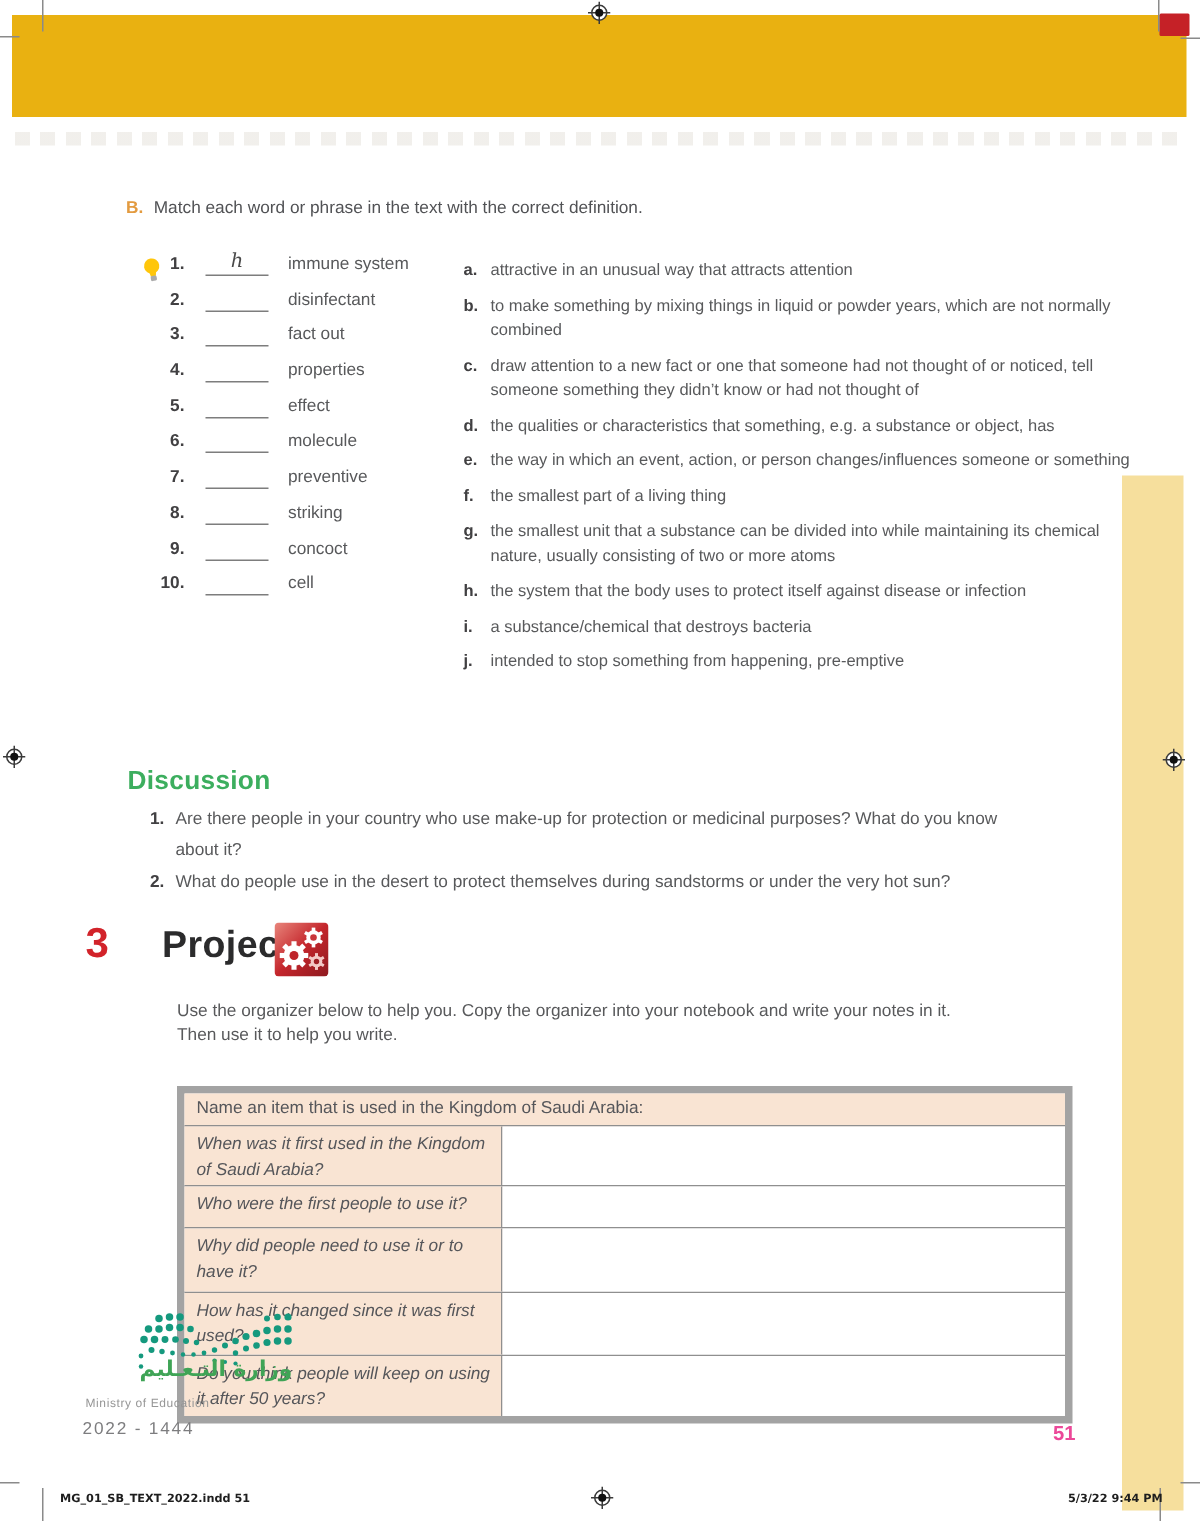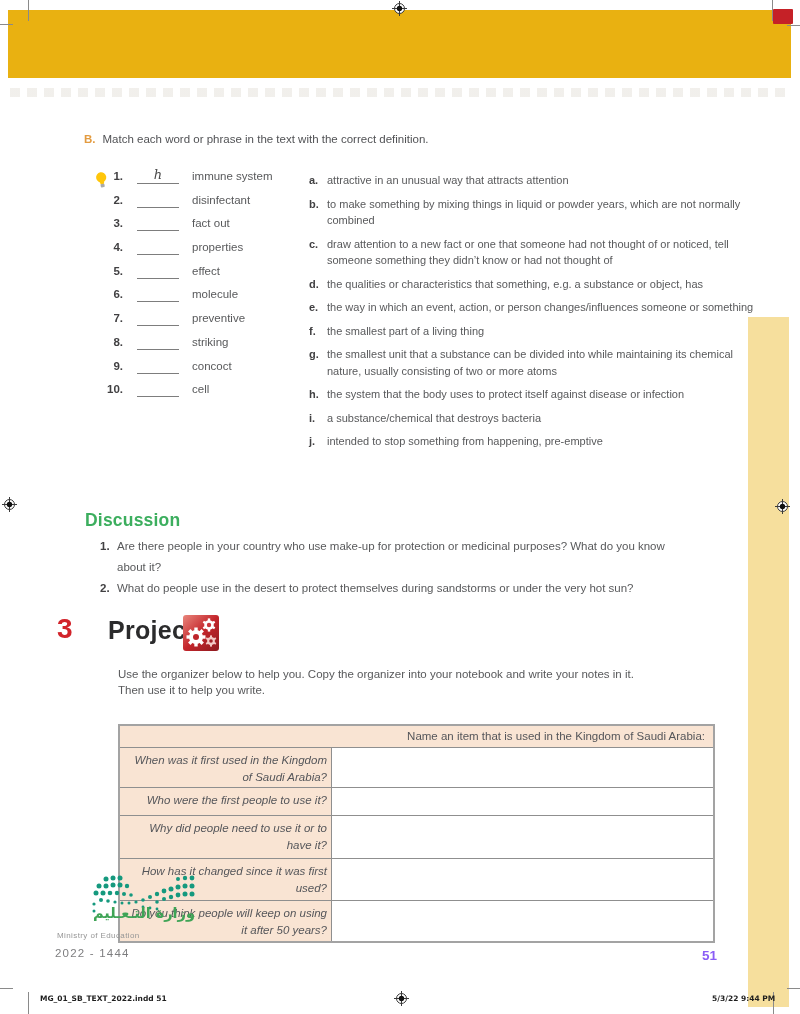--- a/index.html
+++ b/index.html
@@ -45,33 +45,33 @@
   .q-list { left:100px; top:536px; width:610px; }
   .q { position:relative; padding-left:17px; width:592px; font-size:11.5px; line-height:21px; color:#58595B; }
   .q-num { position:absolute; left:0; font-weight:bold; color:#414042; }
 
   
   .proj-num { font-size:28px; font-weight:bold; color:#D2232A; font-family:"Liberation Sans", sans-serif; }
   .proj-title { font-size:25px; font-weight:bold; color:#2B2B2C; letter-spacing:.3px;margin-left:20px; }
   .intro-line { font-size:11.5px; line-height:16px; color:#58595B; }
 
   
-  .org-table { left:118px; top:724px; width:597px; border:2px solid #a3a3a3; background:#fff; font-size:11.5px;text-align:right; }
+  .org-table { left:118px; top:724px; width:597px; border:5px solid #a3a3a3; background:#fff; font-size:11.5px; }
   .t-header { height:22px; background:#F9E4D3; border-bottom:1px solid #8f8f8f; padding:4px 8px 0 8px; color:#55565A; }
   .t-row { display:flex; border-bottom:1px solid #8f8f8f;font-style:italic; }
   .t-row:last-child { border-bottom:none; }
   .t-left { width:212px; flex:none; background:#F9E4D3; border-right:1px solid #8f8f8f;
     padding:4px 4px 0 8px; line-height:17px; color:#55565A; }
   .t-right { flex:1; background:#ffffff; }
 
   
   .ministry-arabic { font-size:14.5px; font-weight:bold; color:#3FA456; direction:rtl; font-family:"DejaVu Sans", sans-serif;margin-left:36px; }
   .ministry-english { font-size:8px; color:#969696; letter-spacing:.4px; }
   .ministry-year { font-size:11.5px; color:#7D7D7F; letter-spacing:1.2px; }
-  .page-num { font-size:13.5px; font-weight:bold; color:#8b5cf6; }
+  .page-num { font-size:13.5px; font-weight:bold; color:#ec4899; }
   .print-info { font-size:7.5px; font-weight:bold; color:#1e1e1e; font-family:"DejaVu Sans", sans-serif; }
 </style>
 </head>
 <body>
 
 <div id="page">
 
   <div class="abs side-strip"></div>
   <div class="abs gold-band"></div>
   <div class="abs red-badge"></div>

